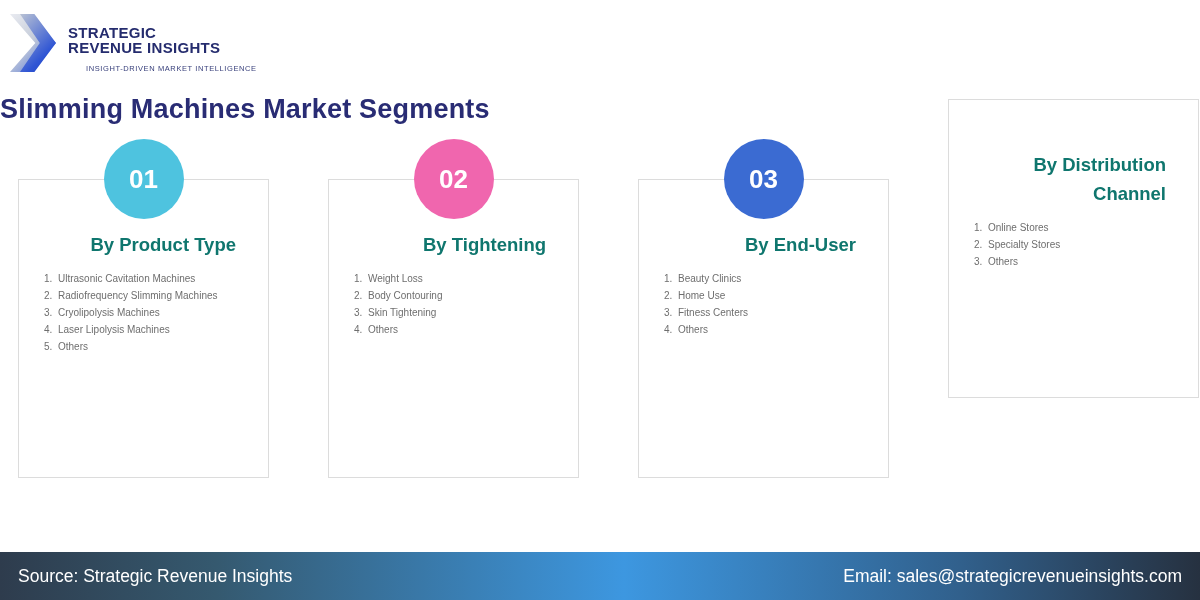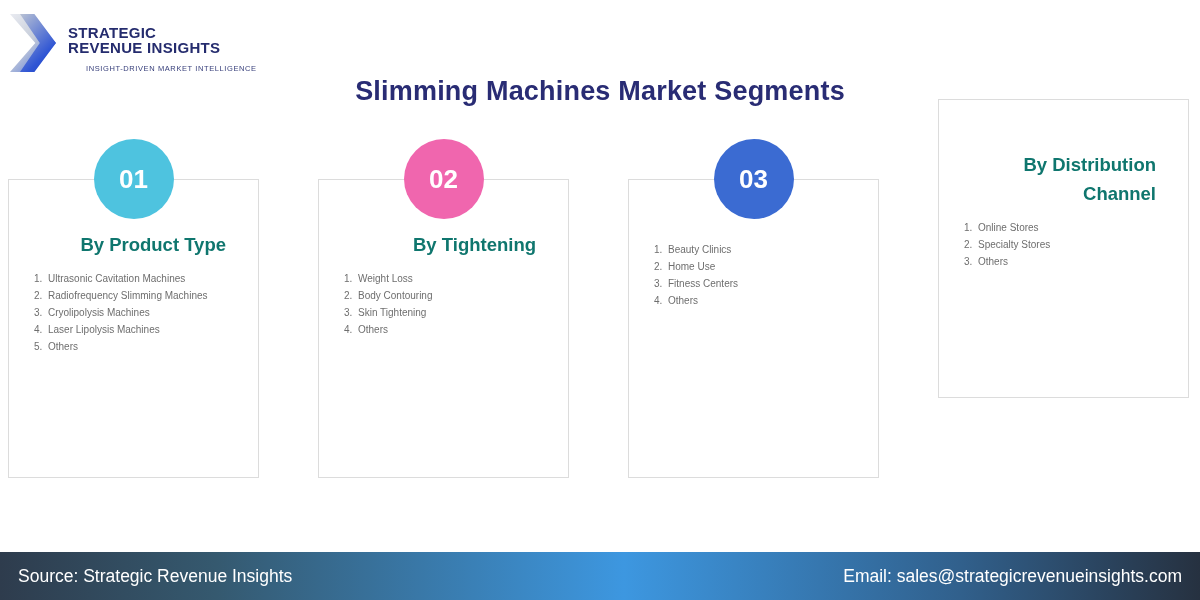--- a/index.html
+++ b/index.html
@@ -48,33 +48,33 @@
     margin-top: 9px;
     color: #39417c;
     font-size: 7.5px;
     letter-spacing: 0.6px;
     padding-left: 18px;
   }
 
   
   .page-title {
     position: absolute;
-    top: 76px; left: 0; right: 0;
-    text-align: center;
+    top: 94px; left: 0; right: 0;
+    text-align: left;
     color: #292c74;
     font-size: 27px;
     font-weight: bold;
     letter-spacing: 0.2px;
   }
 
   
   .columns {
     position: absolute;
     top: 139px;
-    left: 8px;
+    left: 18px;
     display: flex;
     gap: 59px;
   }
   .column {
     width: 251px;
     display: flex;
     flex-direction: column;
     align-items: center;
   }
   .circle {
@@ -172,20 +172,21 @@
         <li>Body Contouring</li>
         <li>Skin Tightening</li>
         <li>Others</li>
       </ol>
     </div>
   </div>
 
   <div class="column">
     <div class="circle" style="background-color: rgb(59, 107, 210);">03</div>
     <div class="card">
+      <div class="card-heading">By End-User</div>
       <ol class="card-list">
         <li>Beauty Clinics</li>
         <li>Home Use</li>
         <li>Fitness Centers</li>
         <li>Others</li>
       </ol>
     </div>
   </div>
 
   <div class="column">

